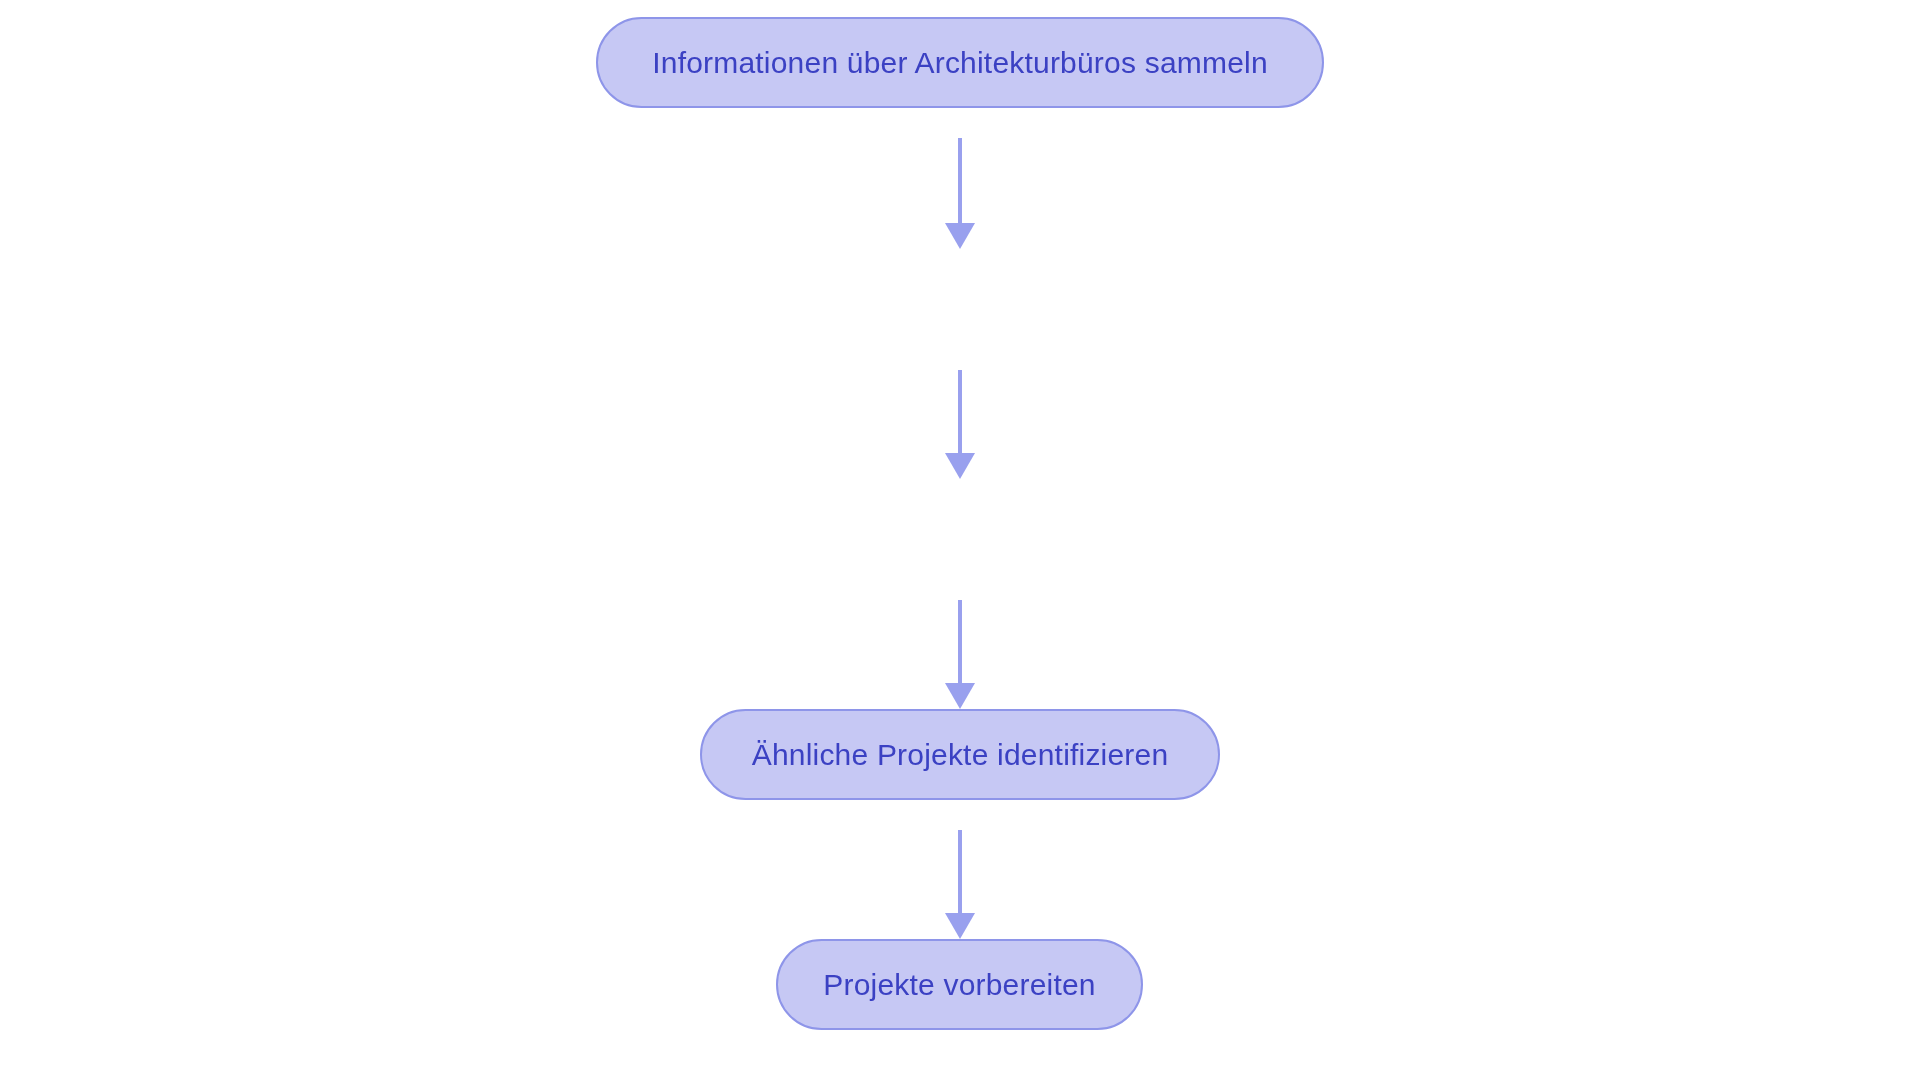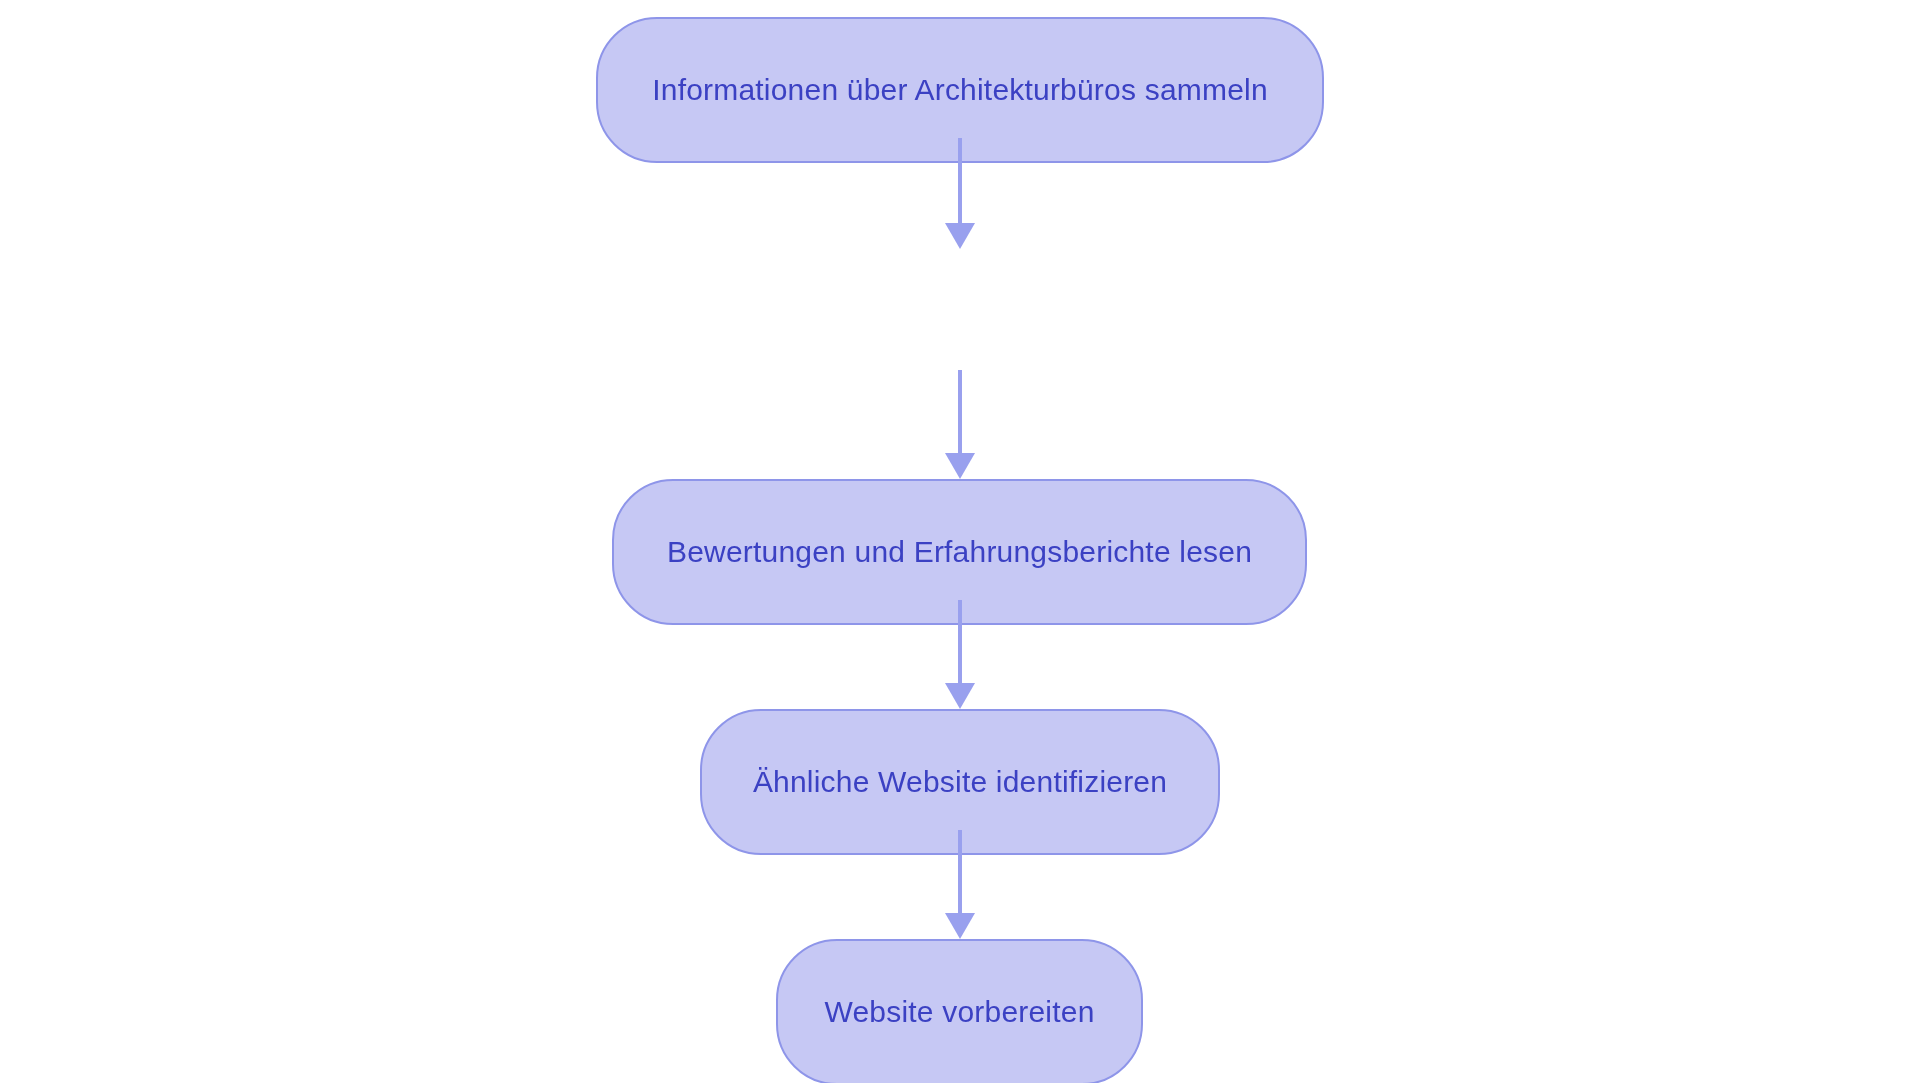--- a/index.html
+++ b/index.html
@@ -17,21 +17,21 @@
   }
   .canvas{
     position:relative;
     width:1920px;
     height:1083px;
     background:var(--background);
     overflow:hidden;
   }
   .node{
     position:absolute;
-    height:146px;
+    height:91px;
     background:var(--node-fill);
     border:2px solid var(--node-border);
     border-radius:61px;
     display:flex;
     align-items:center;
     justify-content:center;
     text-align:center;
   }
   .node .label{
     color:var(--node-text);
@@ -83,35 +83,32 @@
     <div class="shaft"></div>
     <div class="head"></div>
   </div>
 
 
   <div class="arrow a2">
     <div class="shaft"></div>
     <div class="head"></div>
   </div>
 
-  <div class="node n3">
-    <span class="label">Bewertungen und Erfahrungsberichte lesen</span>
-  </div>
 
   <div class="arrow a3">
     <div class="shaft"></div>
     <div class="head"></div>
   </div>
 
   <div class="node n4">
-    <span class="label">Ähnliche Website identifizieren</span>
+    <span class="label">Ähnliche Projekte identifizieren</span>
   </div>
 
   <div class="arrow a4">
     <div class="shaft"></div>
     <div class="head"></div>
   </div>
 
   <div class="node n5">
-    <span class="label">Website vorbereiten</span>
+    <span class="label">Projekte vorbereiten</span>
   </div>
 
 </div>
 
 </body></html>

